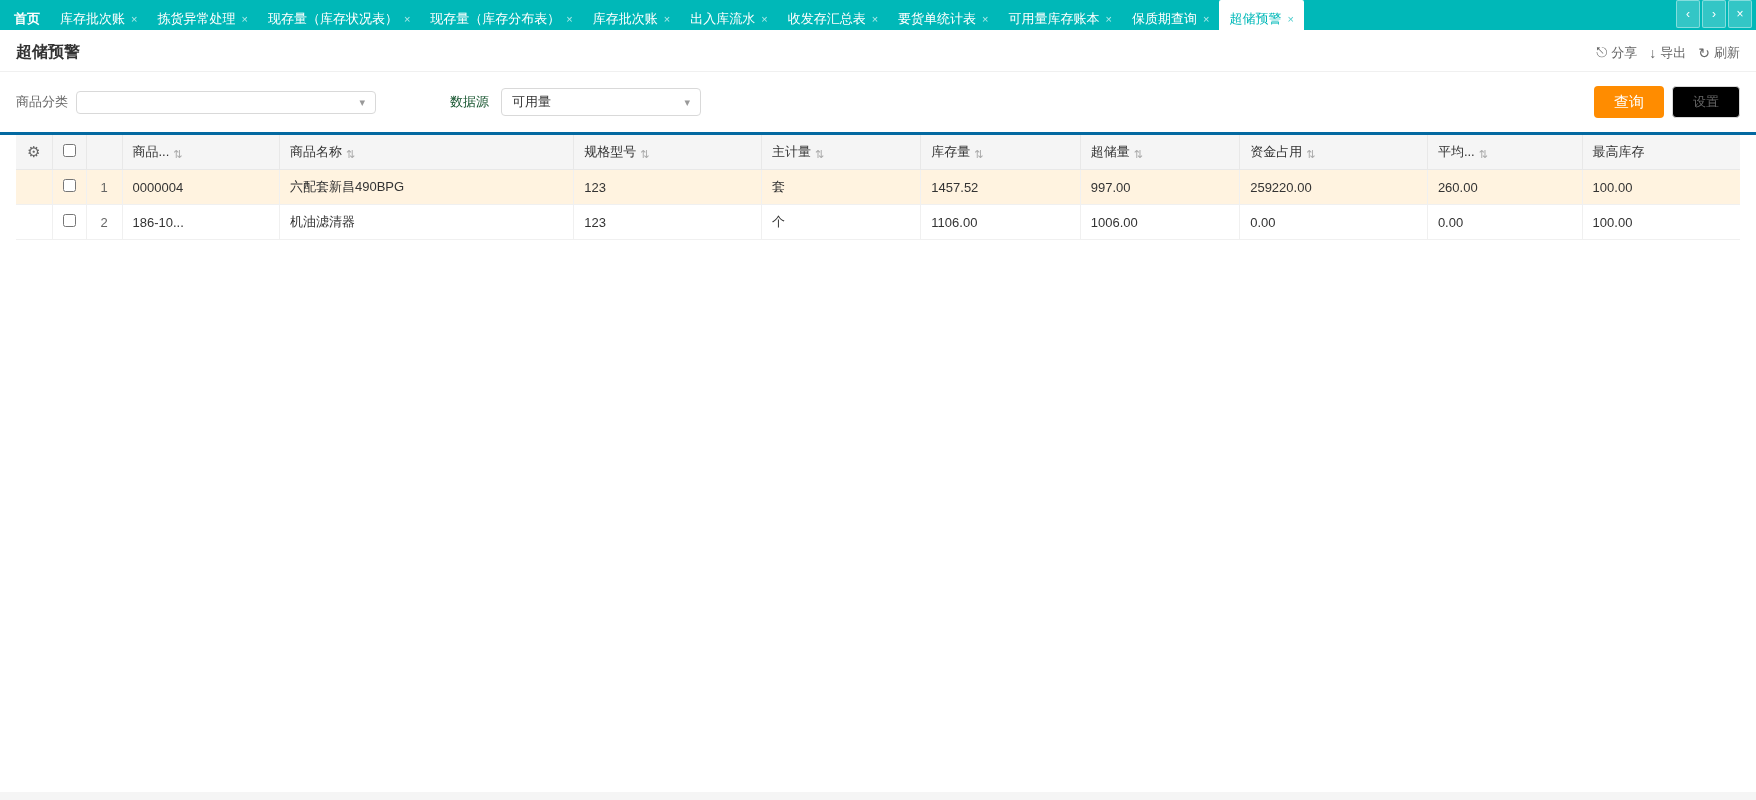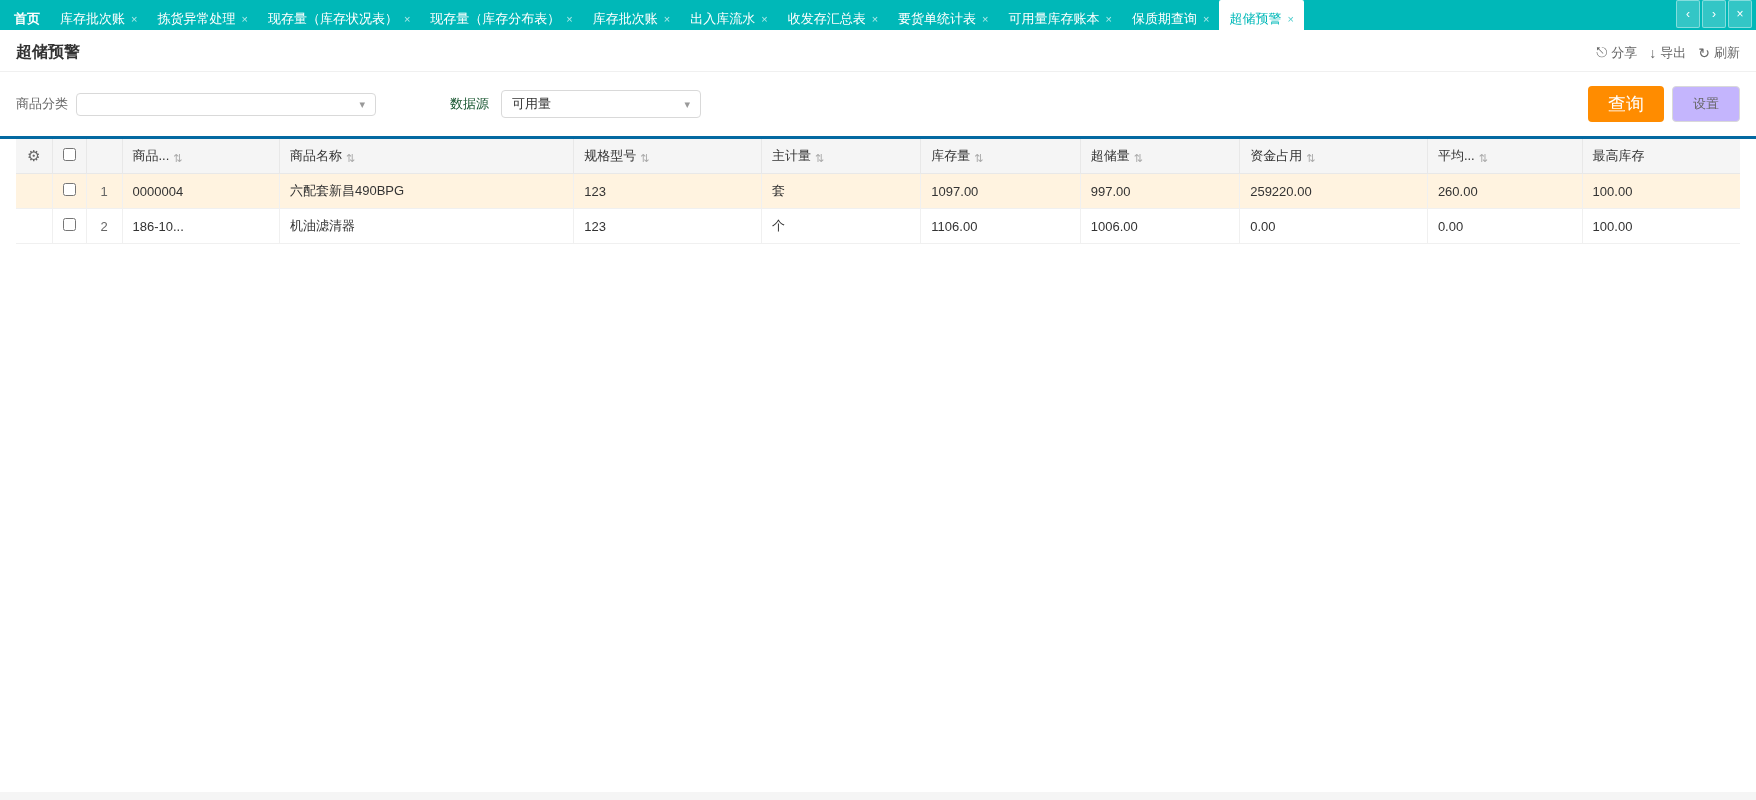--- a/index.html
+++ b/index.html
@@ -130,26 +130,26 @@
       margin-left: auto;
       display: flex;
       gap: 8px;
     }
     .btn-query {
       background: #ff8c00;
       color: #fff;
       border: none;
       border-radius: 4px;
       padding: 6px 20px;
-      font-size: 18px;
+      font-size: 15px;
       cursor: pointer;
       margin-left: 25px;
     }
     .btn-settings {
-      background: #c4b5fd;
+      background: #000000;
       color: #666;
       border: 1px solid #d9d9d9;
       border-radius: 4px;
       padding: 6px 20px;
       font-size: 13px;
       cursor: pointer;
     }
 
     
     .table-container {
@@ -375,21 +375,21 @@
       <tr class="row-highlighted">
     <td class="gear-col"></td>
     <td class="checkbox-col">
       <input type="checkbox" style="">
     </td>
     <td class="row-num">1</td>
     <td>0000004</td>
     <td>六配套新昌490BPG</td>
     <td>123</td>
     <td>套</td>
-    <td>1097.00</td>
+    <td>1457.52</td>
     <td>997.00</td>
     <td>259220.00</td>
     <td>260.00</td>
     <td>100.00</td>
   </tr>
           <tr>
     <td class="gear-col"></td>
     <td class="checkbox-col">
       <input type="checkbox" style="">
     </td>

